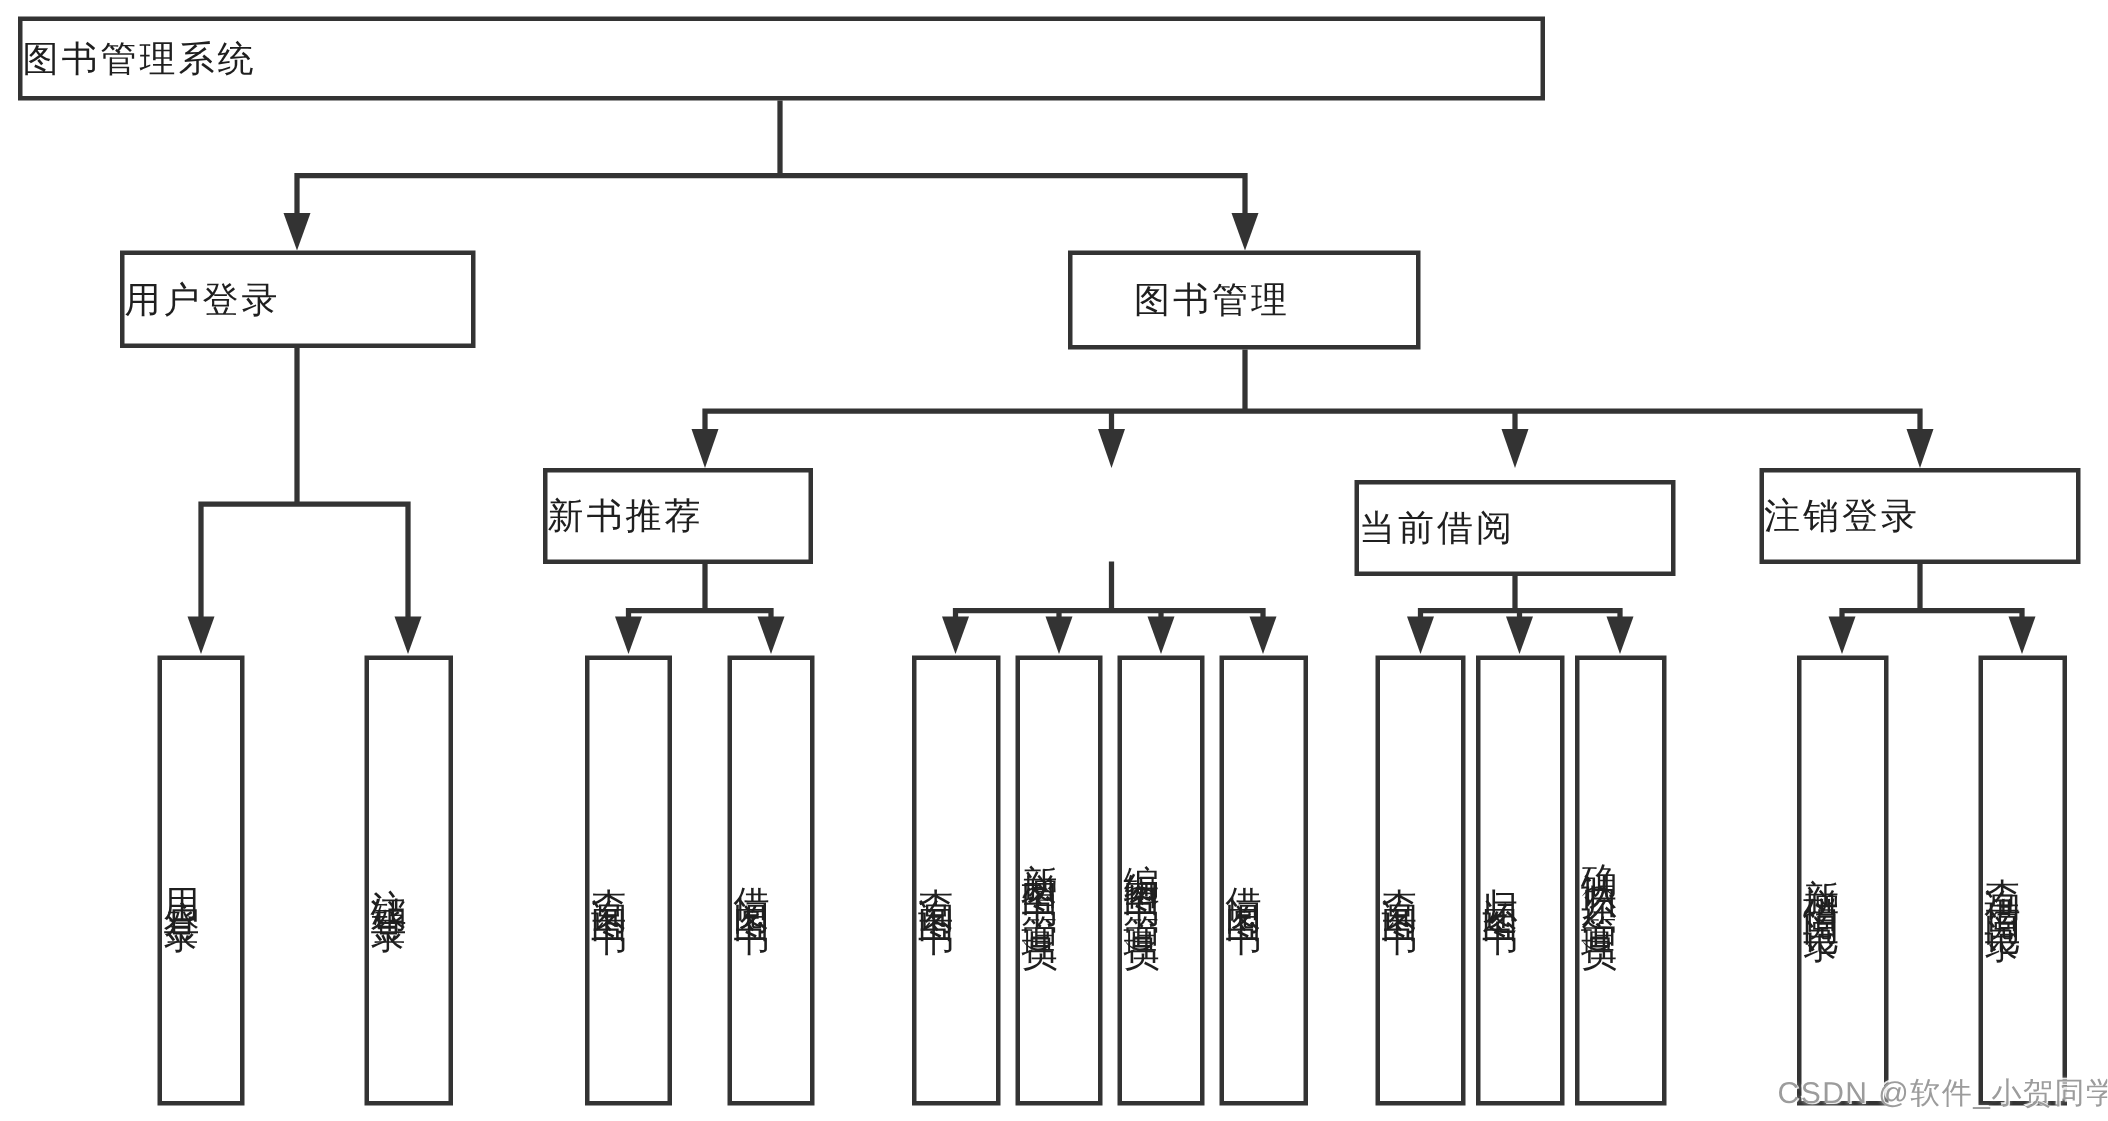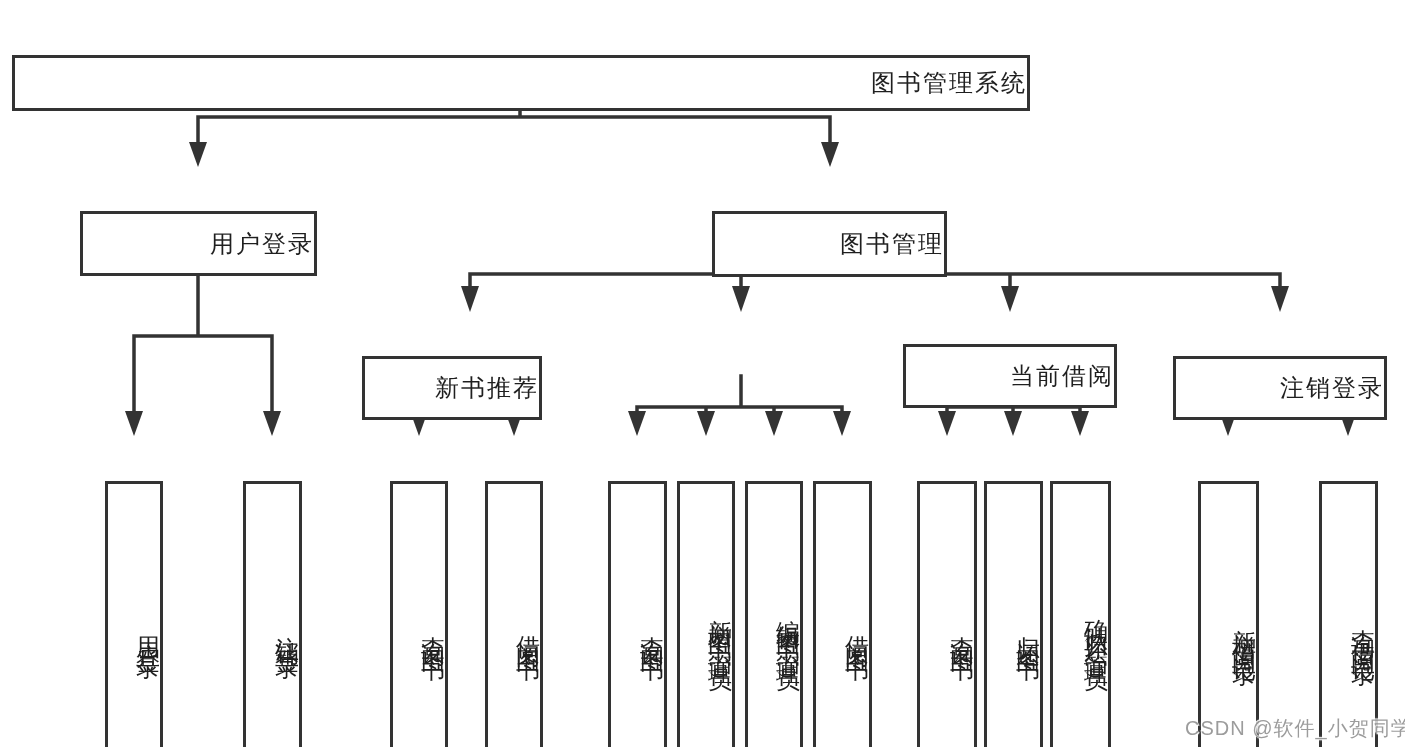--- a/index.html
+++ b/index.html
@@ -19,23 +19,22 @@
     width: 1405px; height: 747px;
     background: var(--background, #fff);
     overflow: hidden;
   }
   .box {
     position: absolute;
     border: 3px solid var(--line, #333);
     background: #fff;
     display: flex;
     align-items: center;
-    justify-content: flex-end;
+    justify-content: flex-start;
     color: var(--text, #1f1f1f);
-    margin-top: 44px;
   }
   .hlabel { font-size: 24px; letter-spacing: 2px; white-space: nowrap; }
   .root-label { font-size: 24px; letter-spacing: 2px; }
   .vbox span {
     writing-mode: vertical-rl;
     text-orientation: mixed;
     font-size: 24px;
     letter-spacing: 7px;
     line-height: 1;
     white-space: nowrap;
@@ -107,28 +106,28 @@
     </g>
   </svg>
 
   <div class="box" style="left:12px; top:11px; width:1018px; height:56px;">
     <span class="root-label">图书管理系统</span>
   </div>
 
   <div class="box" style="left:80px; top:167px; width:237px; height:65px;">
     <span class="hlabel">用户登录</span>
   </div>
-  <div class="box" style="left:712px; top:167px; width:235px; height:66px;">
+  <div class="box" style="left:712px; top:167px; width:235px; height:66px;padding-left:41px;">
     <span class="hlabel">图书管理</span>
   </div>
 
   <div class="box" style="left:362px; top:312px; width:180px; height:64px;">
     <span class="hlabel">新书推荐</span>
   </div>
-  <div class="box" style="left:903px; top:300px; width:214px; height:64px;">
+  <div class="box" style="left:903px; top:320px; width:214px; height:64px;">
     <span class="hlabel">当前借阅</span>
   </div>
   <div class="box" style="left:1173px; top:312px; width:214px; height:64px;">
     <span class="hlabel">注销登录</span>
   </div>
 
   <div class="box vbox" style="left:105px; top:437px; width:58px; height:300px;">
     <span>用户登录</span>
   </div>
   <div class="box vbox" style="left:243px; top:437px; width:59px; height:300px;">

